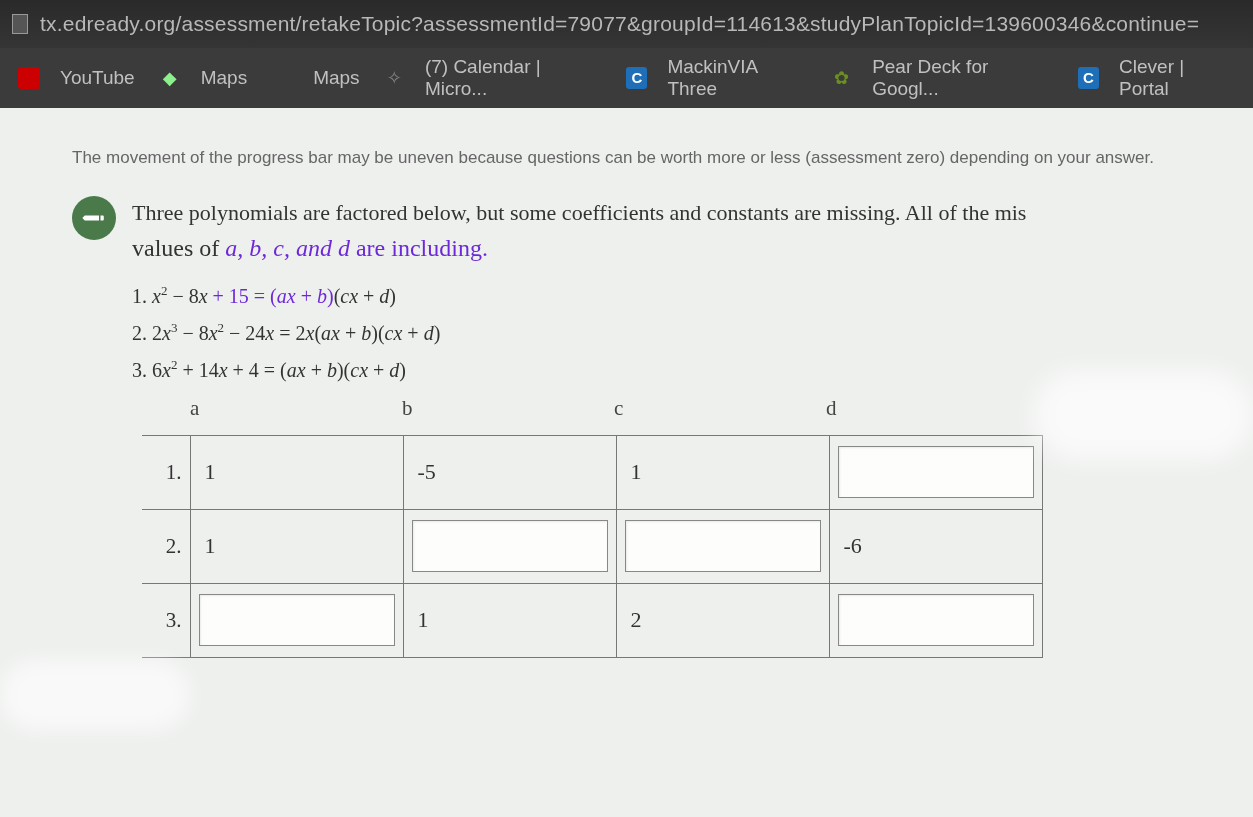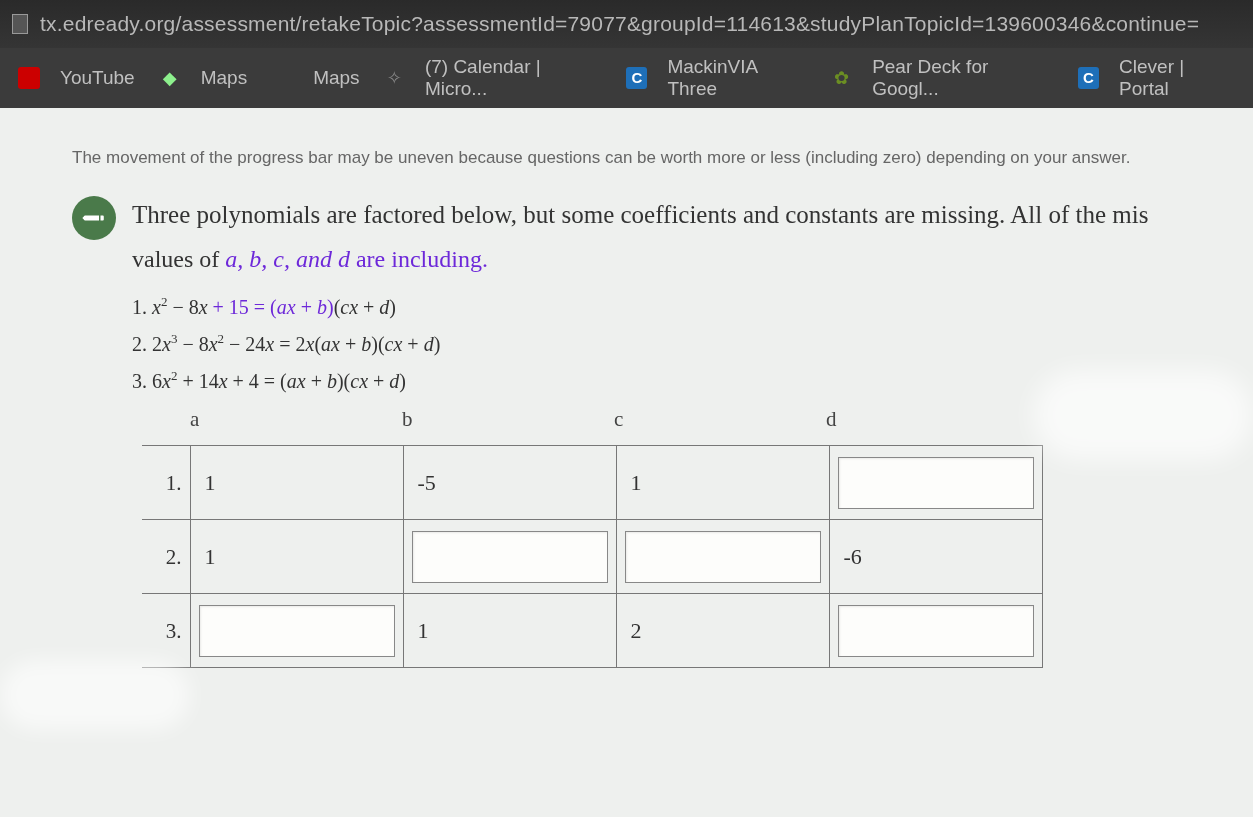--- a/index.html
+++ b/index.html
@@ -66,21 +66,21 @@
   .question-row { display:flex; gap:16px; align-items:flex-start; }
   .pencil-badge {
     width: 44px; height: 44px; border-radius: 50%;
     background: #4a7a4a;
     display:flex; align-items:center; justify-content:center;
     transform: rotate(0deg);
     flex-shrink:0;
   }
   .pencil-badge svg { transform: rotate(45deg); }
   .q-body { font-size: 24px; color:#3a3a3a; line-height:1.55; }
-  .q-stem { font-family: Georgia, 'Times New Roman', serif; font-size:25px; color:#333; margin-bottom:6px;}
+  .q-stem { font-family: Georgia, 'Times New Roman', serif; font-size:22px; color:#333; }
   .q-sub { font-family: Georgia, 'Times New Roman', serif; font-size:24px; color:#333; margin-bottom:14px;}
   .faded { color:#6d28d9; }
   .ital { font-style: italic; }
   .eq { font-family: Liberation Serif, serif; font-size:20px; color:#333; margin: 6px 0 6px 0;}
   sup { font-size:0.65em; vertical-align: super;}
   .fill { font-family: Georgia, 'Times New Roman', serif; font-size:23px; color:#333; margin:14px 0 18px 0;}
   .tbl-wrap { margin-left: 10px; }
   .hdr-row { display:flex; }
   .row-label-col { width: 48px; }
   .cell-col { width: 212px; }
@@ -167,21 +167,21 @@
     <span class="bm-icon pear">✿</span>
     <span>Pear Deck for Googl...</span>
   </div>
   <div class="bookmark">
     <span class="bm-icon cletter">C</span>
     <span>Clever | Portal</span>
   </div>
 </div>
 
 <div class="content">
-  <div class="notice">The movement of the progress bar may be uneven because questions can be worth more or less (including zero) depending on your answer.</div>
+  <div class="notice">The movement of the progress bar may be uneven because questions can be worth more or less (assessment zero) depending on your answer.</div>
 
   <div class="question-row">
     <div class="pencil-badge">
       <svg width="22" height="22" viewBox="0 0 24 24" fill="#fff">
           <path d="M3 17.25V21h3.75l11-11-3.75-3.75-11 11zM20.71 7.04a1 1 0 0 0 0-1.41l-2.34-2.34a1 1 0 0 0-1.41 0l-1.83 1.83 3.75 3.75 1.83-1.83z"></path>
         </svg>
     </div>
     <div class="q-body">
       <div class="q-stem">Three polynomials are factored below, but some coefficients and constants are missing. All of the mis</div>
       <div class="q-sub">

